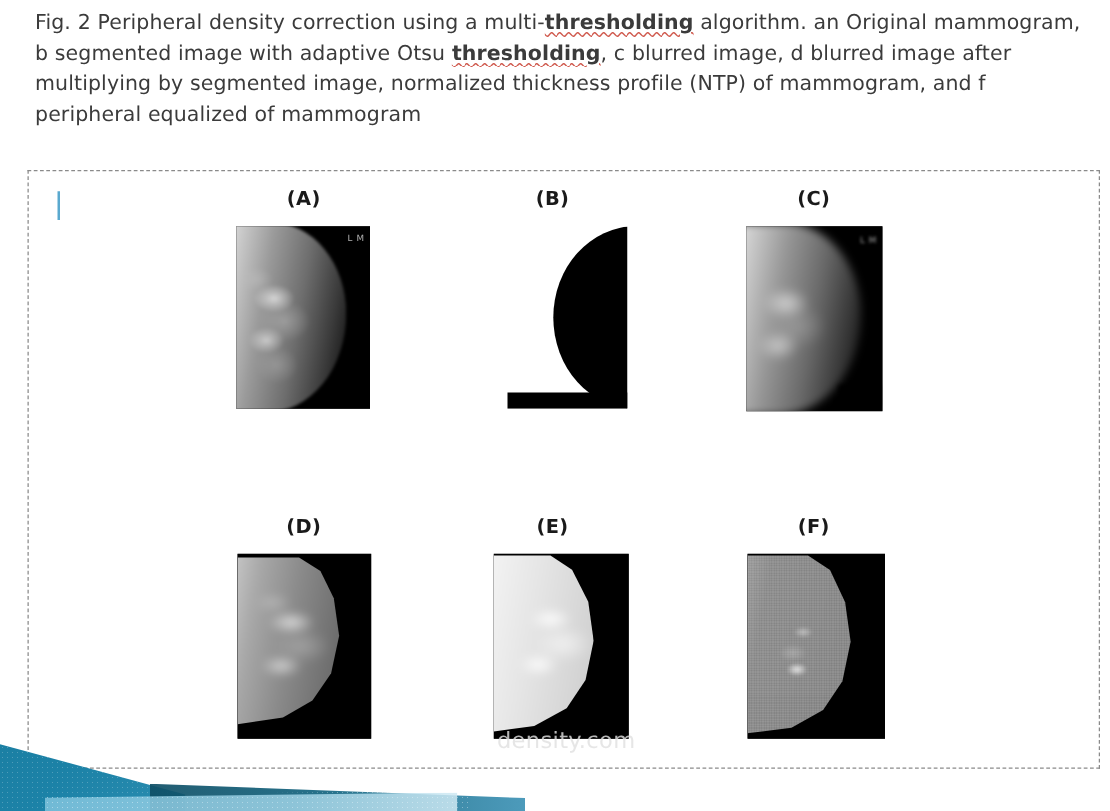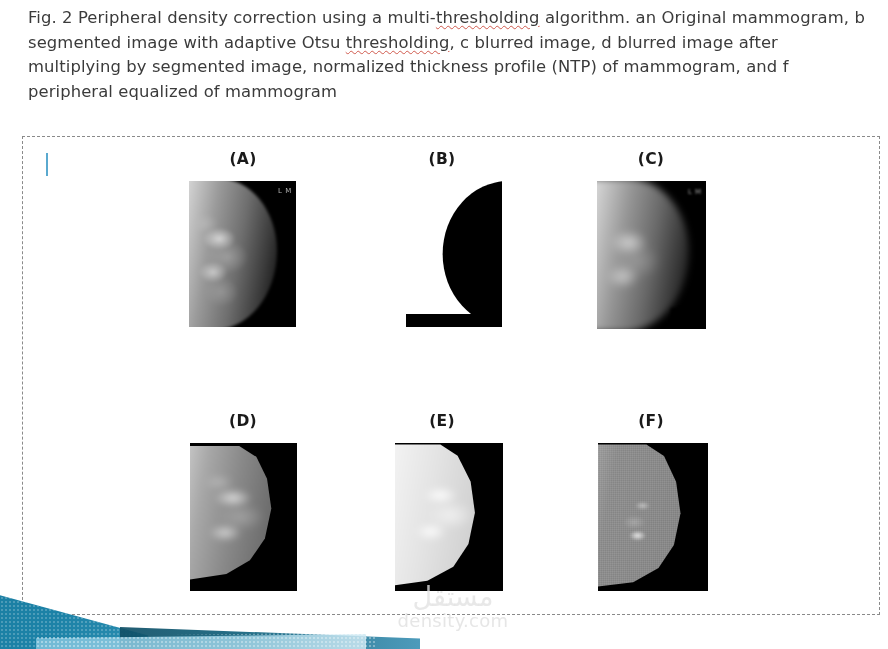--- a/index.html
+++ b/index.html
@@ -28,20 +28,21 @@
     color: #3b3b3b;
     letter-spacing: 0.1px;
     white-space: pre-wrap;
   }
   .spell {
     text-decoration: underline;
     text-decoration-style: wavy;
     text-decoration-color: #d05a4e;
     text-decoration-thickness: 1px;
     text-underline-offset: 2px;
+    font-weight: bold;
   }
 
   
   #placeholder-frame {
     position: absolute;
     left: 22px;
     top: 136px;
     width: 858px;
     height: 479px;
     border: 1px dashed #8a8a8a;
@@ -346,21 +347,20 @@
           <div class="f-tissue"></div>
           <div class="f-grain"></div>
         </div>
       </div>
     </div>
   </div>
 
 </div>
 
 <div id="watermark">
-  <div class="wm-ar">مستقل</div>
   <div class="wm-en">density.com</div>
 </div>
 
 <div id="deco-wedge-main"></div>
 <div id="deco-wedge-dots"></div>
 <div id="deco-band-dark"></div>
 <div id="deco-band-light"></div>
 <div id="deco-band-dots"></div>
 
 </body></html>

